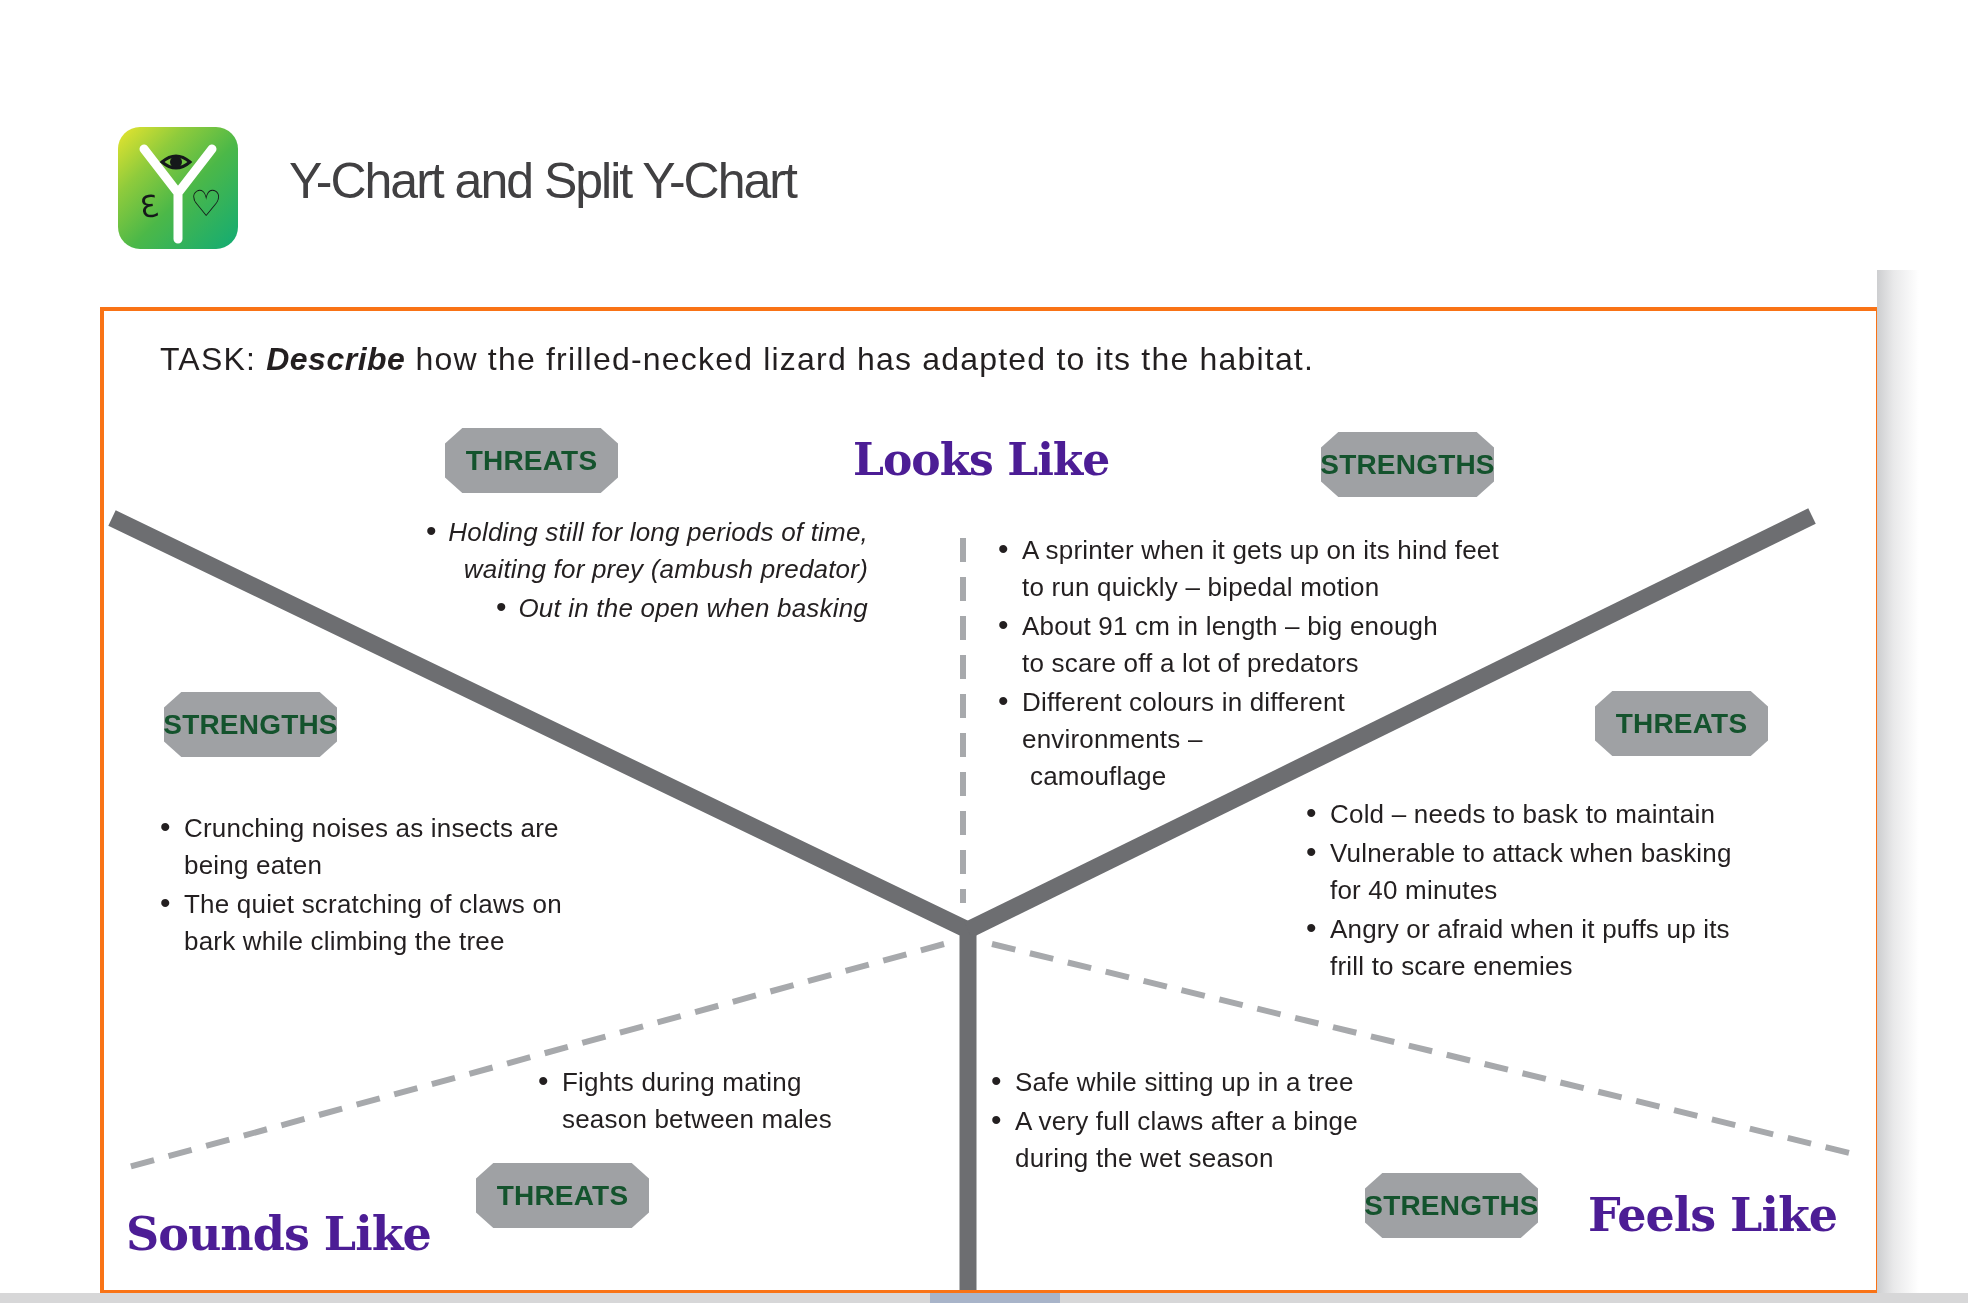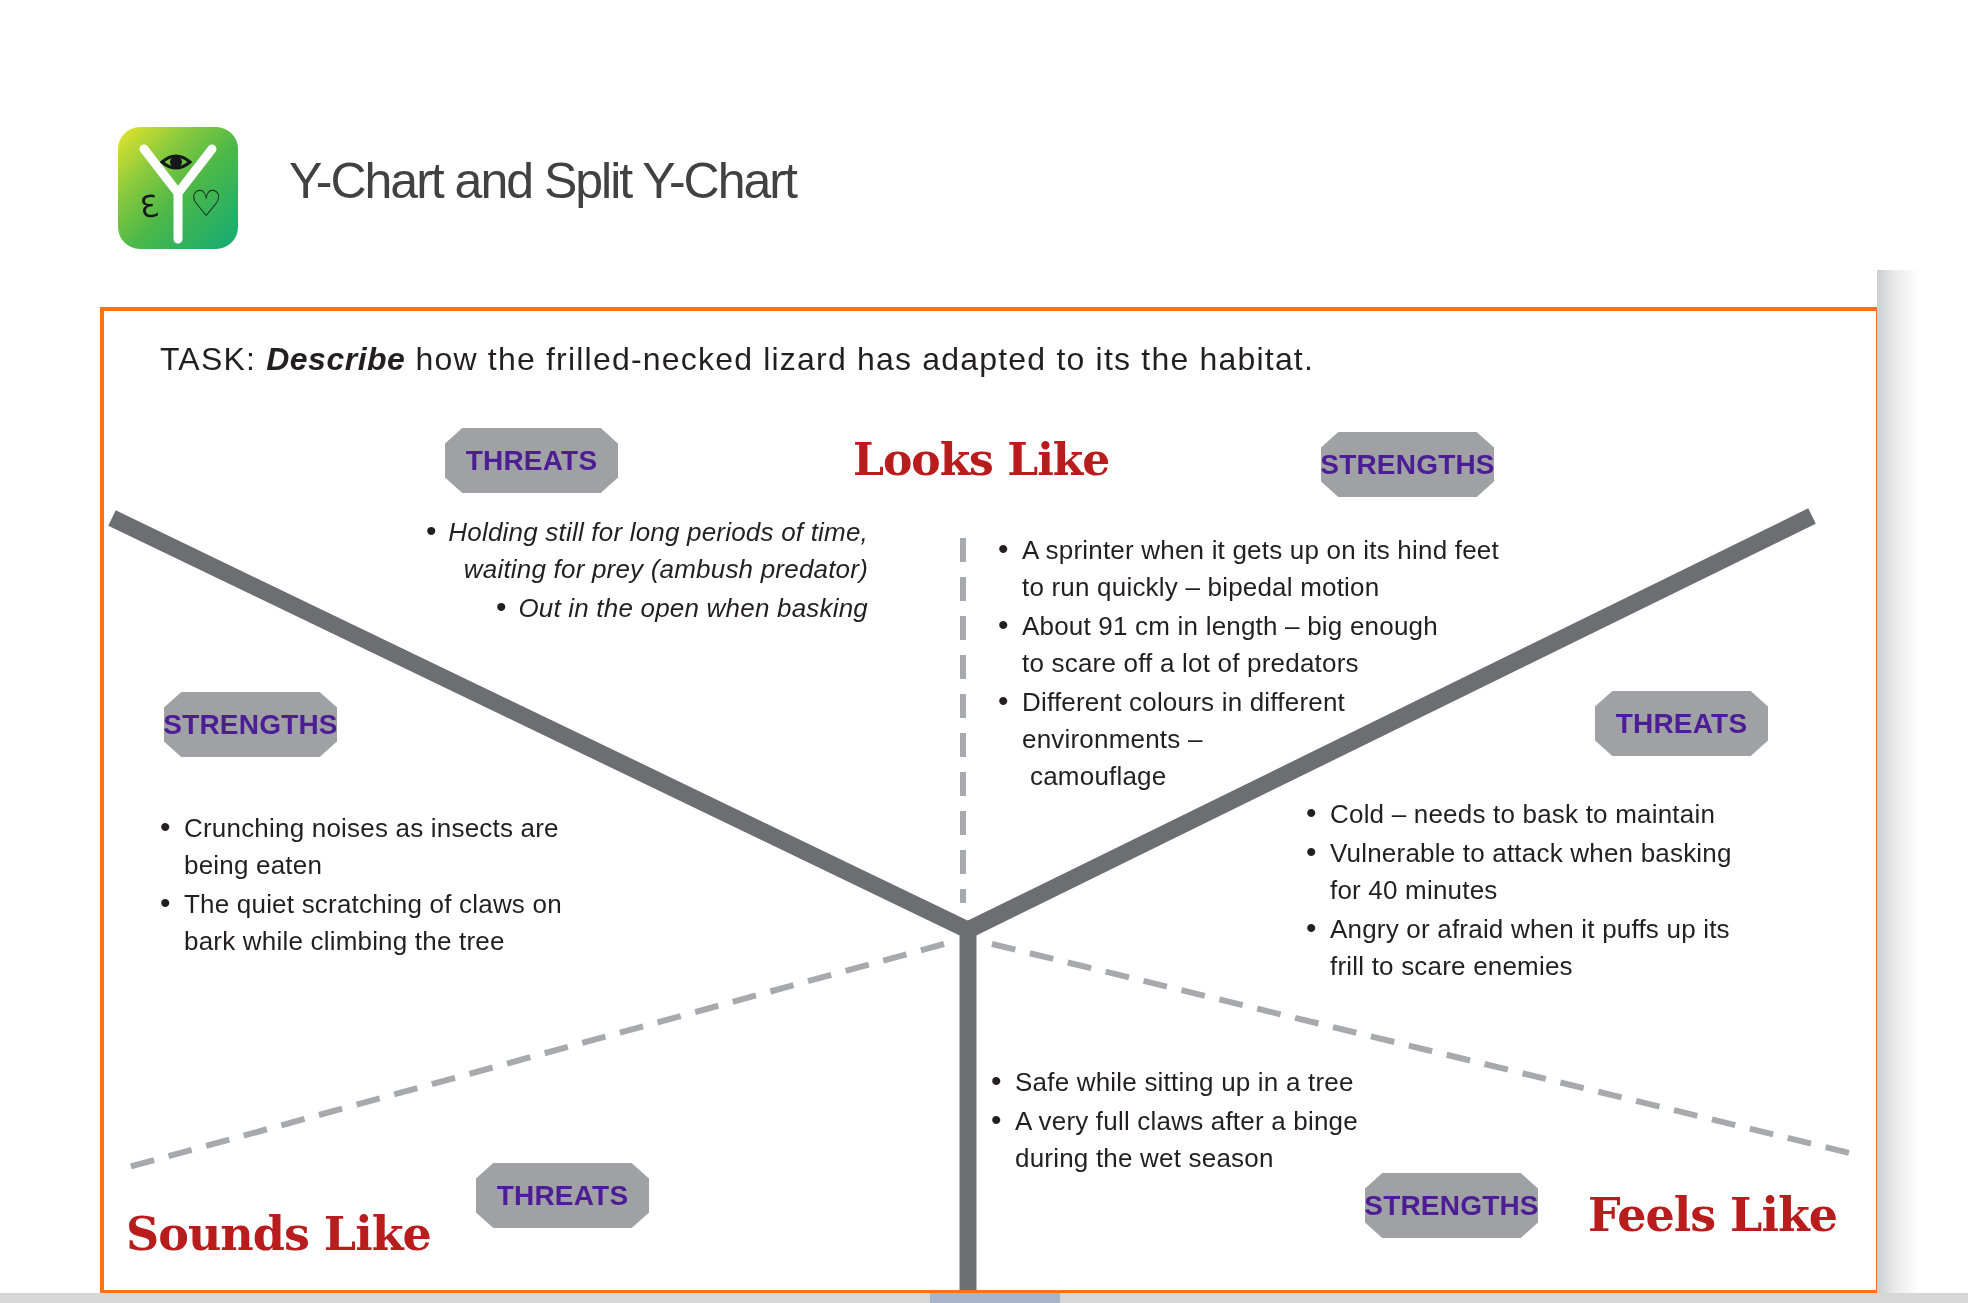--- a/index.html
+++ b/index.html
@@ -25,26 +25,26 @@
 
   .task-line { position:absolute; left:56px; top:30px; font-size:32px; letter-spacing:1.2px;
                color:#231f20; }
   .task-line b i { letter-spacing:0.5px; }
 
   .lines-svg { position:absolute; left:0; top:0; width:1772px; height:979px; }
 
   
   .badge { position:absolute; width:173px; height:65px; background:#9fa1a4;
            display:flex; align-items:center; justify-content:center;
-           color:#4c1d95; font-weight:bold; font-size:28px; letter-spacing:0.2px;
+           color:#14532d; font-weight:bold; font-size:28px; letter-spacing:0.2px;
            clip-path:polygon(10% 0,90% 0,100% 24%,100% 76%,90% 100%,10% 100%,0 76%,0 24%); }
 
   
   .yhead { position:absolute; font-family:"DejaVu Serif", serif; font-weight:bold;
-           color:#b91c1c; letter-spacing:-1px; }
+           color:#4c1d95; letter-spacing:-1px; }
 
   
   .lines { position:absolute; font-size:26px; line-height:37px; letter-spacing:0.2px;
            color:#231f20; }
   .lines .ln.b::before { content:"\2022"; display:inline-block; width:24px; font-size:30px; }
   .lines .ln.c { padding-left:24px; }
   .lines .ln.c2 { padding-left:32px; }
   .lines.right { text-align:right;font-style:italic; }
   .lines.right .ln.b::before { width:auto; padding-right:12px; }
   .lines.right .ln.c { padding-left:0; }
@@ -124,20 +124,24 @@
     </div>
 
     <div class="lines" style="left:1202px; top:483px; width:560px;">
       <div class="ln b">Cold – needs to bask to maintain</div>
       <div class="ln b">Vulnerable to attack when basking</div>
       <div class="ln c">for 40 minutes</div>
       <div class="ln b">Angry or afraid when it puffs up its</div>
       <div class="ln c">frill to scare enemies</div>
     </div>
 
+    <div class="lines" style="left:434px; top:751px; width:360px;">
+      <div class="ln b">Fights during mating</div>
+      <div class="ln c">season between males</div>
+    </div>
 
     <div class="lines" style="left:887px; top:751px; width:420px;">
       <div class="ln b">Safe while sitting up in a tree</div>
       <div class="ln b">A very full claws after a binge</div>
       <div class="ln c">during the wet season</div>
     </div>
 
   </div>
 
   <div class="right-shadow"></div>

